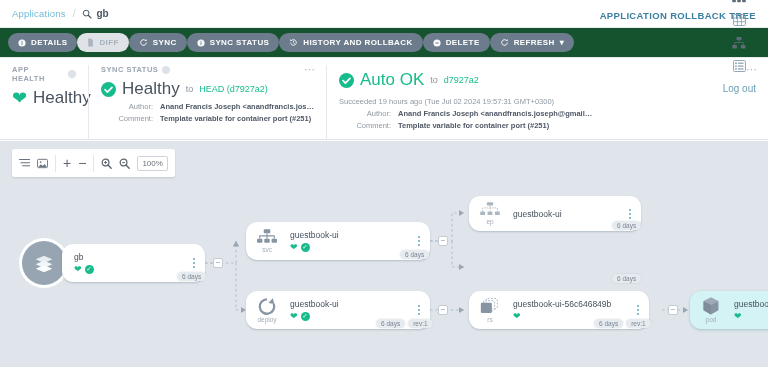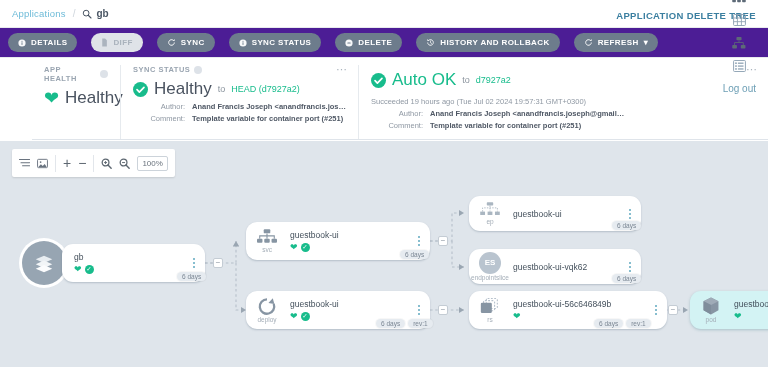--- a/index.html
+++ b/index.html
@@ -21,40 +21,40 @@
   .crumb-search .txt { color: #4a5664; font-size: 10px; font-weight: bold; }
   .topbar-right { margin-left: auto; }
   .adt-link {
     color: #3b7fa0; font-size: 9.5px; font-weight: bold; letter-spacing: .35px;
   }
   svg { display: block; }
 
   
   .toolbar {
     height: 30px; display: flex; align-items: center;
-    padding: 0 8px; gap: 14px; background: #4c1d95;
+    padding: 0 8px; gap: 0; background: #14532d;
     border-bottom: 1px solid #e8eaee;
   }
   .tbtn {
     display: inline-flex; align-items: center; gap: 5px;
     height: 19px; padding: 0 10px; border-radius: 10px;
     background: #6d7c8c; color: #fff;
     font-size: 8px; font-weight: bold; letter-spacing: .4px;
     white-space: nowrap; cursor: pointer;
   }
   .tbtn.disabled { background: #dfe3e8; color: #a9b2bc; cursor: default; }
   .tbtn .ci { opacity: .95; }
   .tools-right { margin-left: auto; display: flex; align-items: center; gap: 11px; padding-right: 4px; flex-direction: column; }
   .viewicon { cursor: pointer; }
   .logout { color: #6d9fb5; font-size: 10px; cursor: pointer; }
 
   
   .status-row {
     display: flex; height: 82px; background: #fff;
-    border-bottom: 1px solid #dfe4ea; padding: 7px 0 0 0; margin-left: 32px;
+    border-bottom: 1px solid #dfe4ea; padding: 7px 0 0 0;
   }
   .st-col { padding: 0 12px; position: relative; }
   .st-col.health { width: 88px; }
   .st-col.sync   { width: 238px; border-left: 1px solid #e6eaee; }
   .st-col.last   { flex: 1; border-left: 1px solid #e6eaee; }
   .st-label {
     font-size: 7.5px; font-weight: bold; color: #9aa5b1;
     letter-spacing: .5px; display: flex; align-items: center; gap: 4px;
   }
   .qmark {
@@ -168,21 +168,21 @@
     <span class="crumb-search">
       <span>
         <svg width="10" height="10" viewBox="0 0 16 16">
           <circle cx="6.6" cy="6.6" r="4.6" fill="none" stroke="#4a5664" stroke-width="1.6"></circle>
           <line x1="10" y1="10" x2="14.4" y2="14.4" stroke="#4a5664" stroke-width="1.8" stroke-linecap="round"></line>
         </svg>
       </span>
       <span class="txt">gb</span>
     </span>
     <span class="topbar-right">
-      <span class="adt-link">APPLICATION DELETE TREE</span>
+      <span class="adt-link">APPLICATION ROLLBACK TREE</span>
     </span>
   </div>
 
   <div class="toolbar">
 
     <div class="tbtn">
       <span class="ci">
         <svg width="8" height="8" viewBox="0 0 16 16">
             <circle cx="8" cy="8" r="7.2" fill="#fff"></circle>
         <rect x="7.1" y="6.6" width="1.8" height="5.2" fill="#6d7c8c"></rect>
@@ -217,37 +217,37 @@
             <circle cx="8" cy="8" r="7.2" fill="#fff"></circle>
         <rect x="7.1" y="6.6" width="1.8" height="5.2" fill="#6d7c8c"></rect>
         <circle cx="8" cy="4.4" r="1.1" fill="#6d7c8c"></circle>
           </svg>
       </span>
       <span>SYNC STATUS</span>
     </div>
 
     <div class="tbtn">
       <span class="ci">
-        <svg width="8" height="8" viewBox="0 0 16 16">
-            <circle cx="8" cy="8" r="7.2" fill="#fff"></circle>
-        <rect x="4.6" y="6.9" width="6.8" height="2.2" rx="1" fill="#6d7c8c"></rect>
-          </svg>
-      </span>
-      <span>DELETE</span>
-    </div>
-
-    <div class="tbtn">
-      <span class="ci">
         <svg width="9" height="9" viewBox="0 0 16 16">
             <path d="M3 8a5 5 0 1 0 1.5-3.6" fill="none" stroke="#fff" stroke-width="1.6"></path>
         <path d="M2.4 1.6v3.6h3.6z" fill="#fff"></path>
         <path d="M8 5.4V8.4l2 1.2" stroke="#fff" stroke-width="1.3" fill="none" stroke-linecap="round"></path>
           </svg>
       </span>
       <span>HISTORY AND ROLLBACK</span>
+    </div>
+
+    <div class="tbtn">
+      <span class="ci">
+        <svg width="8" height="8" viewBox="0 0 16 16">
+            <circle cx="8" cy="8" r="7.2" fill="#fff"></circle>
+        <rect x="4.6" y="6.9" width="6.8" height="2.2" rx="1" fill="#6d7c8c"></rect>
+          </svg>
+      </span>
+      <span>DELETE</span>
     </div>
 
     <div class="tbtn">
       <span class="ci">
         <svg width="9" height="9" viewBox="0 0 16 16">
             <path d="M13 8a5 5 0 1 1-1.5-3.6" fill="none" stroke="#fff" stroke-width="1.7"></path>
         <path d="M13.6 1.6v3.6h-3.6z" fill="#fff"></path>
           </svg>
       </span>
       <span>REFRESH</span>
@@ -523,39 +523,25 @@
       <div class="kebab">
         <span></span>
           <span></span>
           <span></span>
       </div>
     </div>
     <div class="tag-row" style="left:612px; top:80px;">
       <span class="tag">6 days</span>
     </div>
 
-    <div class="node" style="left:469px; top:108px; width:172px; height:35px;">
-      <div class="node-icon">
-        <span class="escircle">ES</span>
-        <span class="node-kind">endpointslice</span>
-      </div>
-      <div class="node-body">
-        <div class="node-title">guestbook-ui-vqk62</div>
-      </div>
-      <div class="kebab">
-        <span></span>
-          <span></span>
-          <span></span>
-      </div>
-    </div>
     <div class="tag-row" style="left:612px; top:133px;">
       <span class="tag">6 days</span>
     </div>
 
-    <div class="node" style="left:469px; top:150px; width:198px; height:38px;">
+    <div class="node" style="left:469px; top:150px; width:180px; height:38px;">
       <div class="node-icon">
         <span>
           <svg width="22" height="19" viewBox="0 0 24 20">
             <rect x="8" y="1.2" width="12" height="11" rx="1.4" fill="none" stroke="#b6c1cc" stroke-width="1.2" stroke-dasharray="2 1.6"></rect>
             <rect x="5" y="3.6" width="12" height="11" rx="1.4" fill="none" stroke="#b6c1cc" stroke-width="1.2" stroke-dasharray="2 1.6"></rect>
             <rect x="2" y="6" width="12" height="11" rx="1.4" fill="#8795a3"></rect>
           </svg>
         </span>
         <span class="node-kind">rs</span>
       </div>

